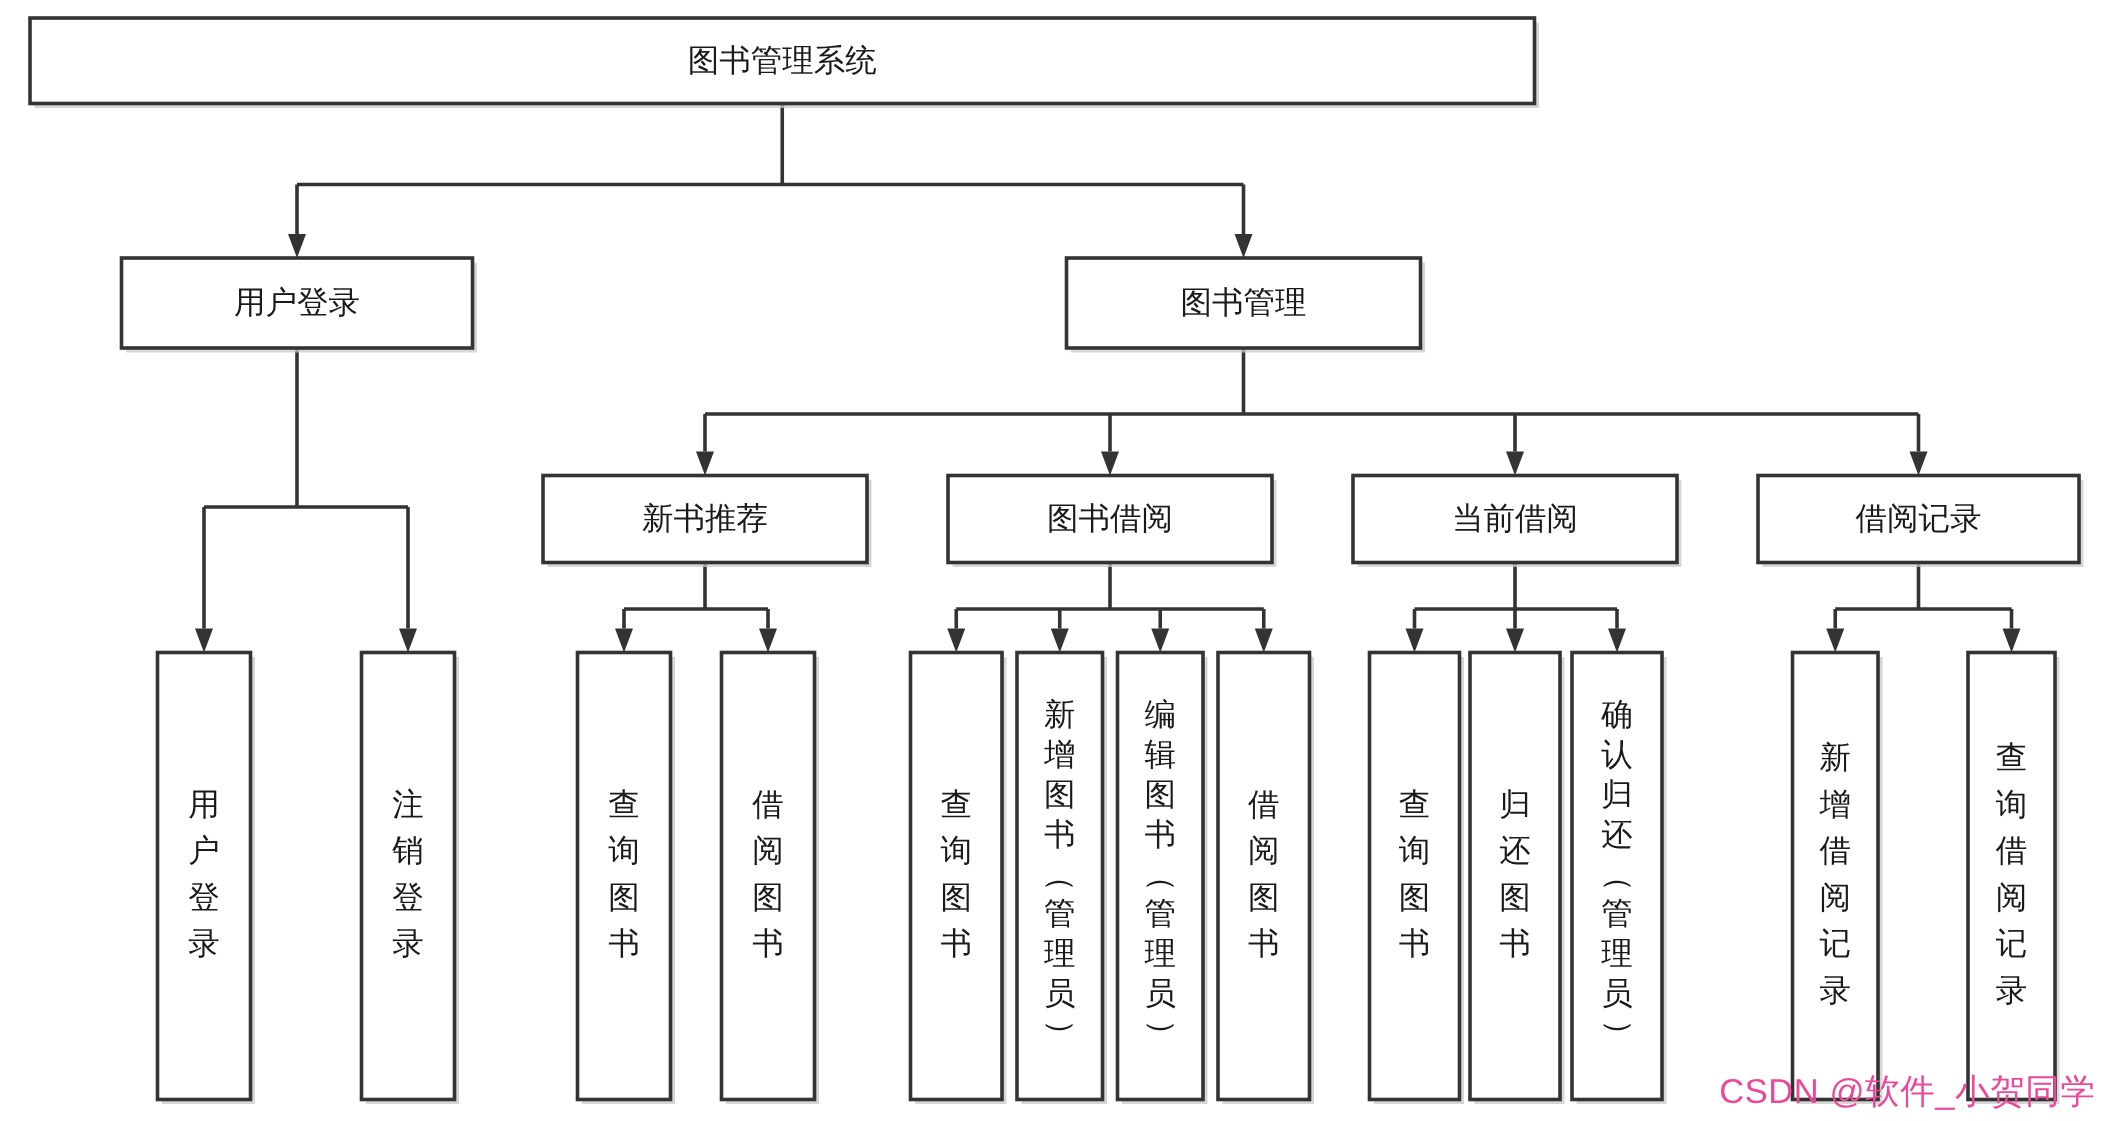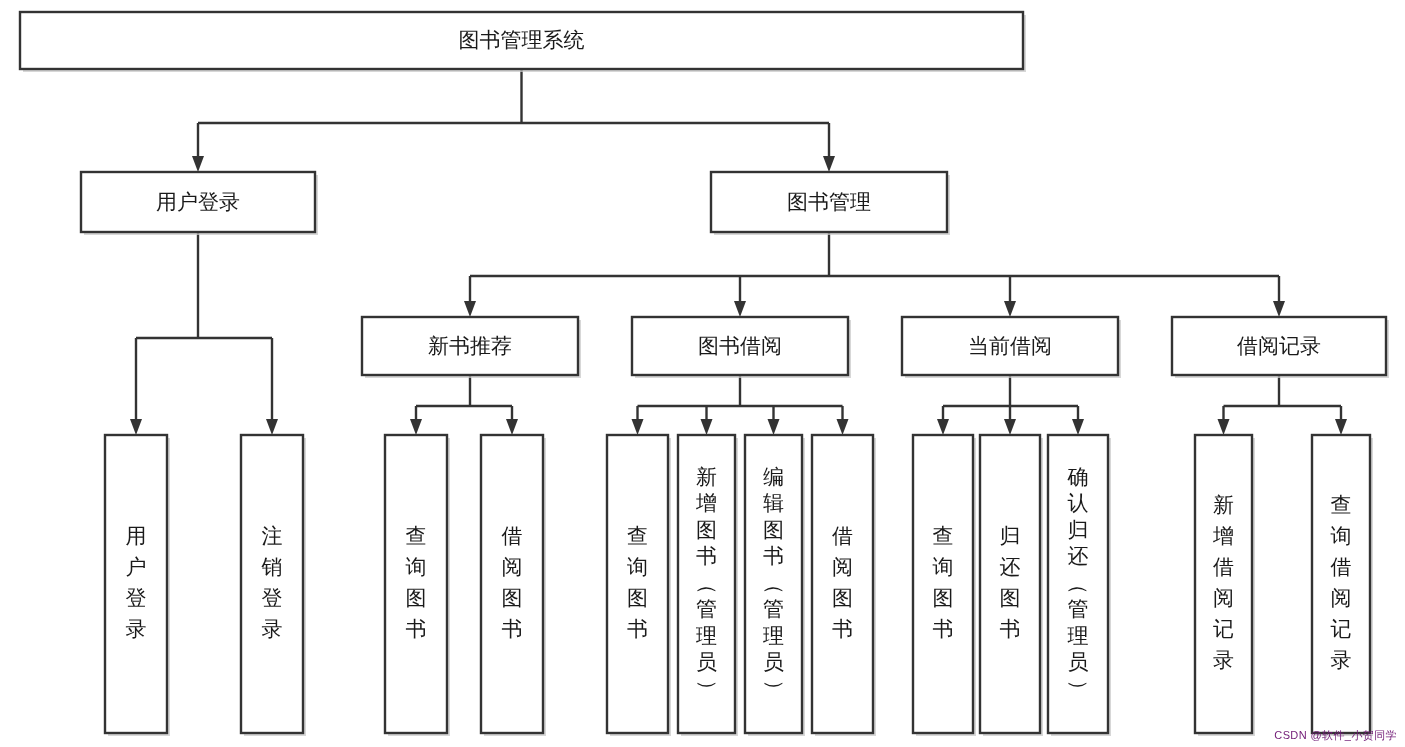--- a/index.html
+++ b/index.html
@@ -62,22 +62,22 @@
     fill: #1a1a1a;
     text-anchor: middle;
     dominant-baseline: middle;
     white-space: pre;
   }
   .watermark-text {
     position: absolute;
     right: 8px;
     bottom: 4px;
     font-family: "Liberation Sans", "DejaVu Sans", sans-serif;
-    font-size: 11px;
-    color: #701a75;
+    font-size: 23px;
+    color: #ec4899;
     letter-spacing: 0.4px;
     user-select: none;
     pointer-events: none;
   }
 </style>
 </head>
 <body>
 
 <div id="diagram-root">
   <svg class="diagram-canvas" viewBox="0 0 1405 747">

